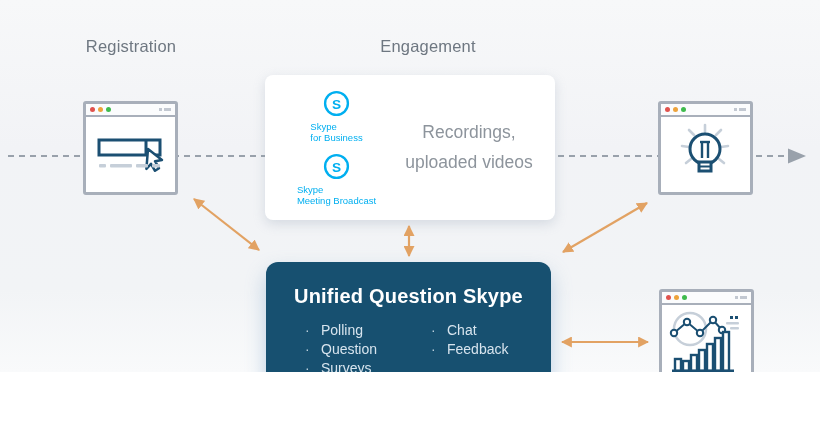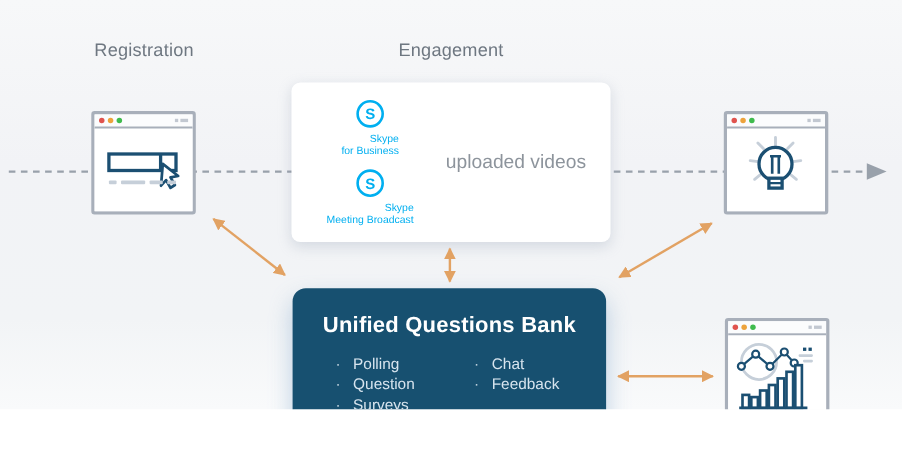--- a/index.html
+++ b/index.html
@@ -10,21 +10,21 @@
   body{font-family:"Liberation Sans",sans-serif;background:#fff;}
   .canvas{position:relative;width:820px;height:372px;overflow:hidden;
     background:linear-gradient(180deg,#f7f8f9 0%,#f2f3f6 40%,#f2f4f6 78%,#f9fafb 100%);}
   svg{display:block;}
   .overlay{position:absolute;left:0;top:0;width:820px;height:432px;pointer-events:none;}
   .z0{z-index:0}.z3{z-index:3}
 
   .stage-label{position:absolute;width:160px;text-align:center;font-size:16.5px;
     color:var(--label-gray);letter-spacing:.2px;z-index:2;}
   .lbl-registration{left:51px;top:37px;}
-  .lbl-engagement{left:330px;top:37px;}
+  .lbl-engagement{left:348px;top:37px;}
   .lbl-intelligence{left:623px;top:37px;}
   .lbl-reports{left:626px;top:255px;}
 
   
   .window{position:absolute;background:#fff;border:3px solid #a8afba;border-radius:3px;
     display:flex;flex-direction:column;z-index:2;}
   .win-reg{left:83px;top:101px;width:95px;height:94px;}
   .win-intel{left:658px;top:101px;width:95px;height:94px;}
   .win-reports{left:659px;top:289px;width:95px;height:95px;}
   .titlebar{height:13px;background:#fbfcfd;border-bottom:2px solid #a8afba;
@@ -50,21 +50,21 @@
   .skype-letter{fill:var(--skype-blue);font-family:"Liberation Sans",sans-serif;
     font-weight:bold;font-size:15px;}
 
   
   .engagement-card{position:absolute;left:265px;top:75px;width:290px;height:145px;
     background:#fff;border-radius:8px;box-shadow:0 4px 12px rgba(145,158,178,.30);z-index:2;}
   .skype-col{position:absolute;left:24px;top:13px;width:95px;display:flex;
     flex-direction:column;gap:8px;align-items:center;}
   .skype-block{display:flex;flex-direction:column;align-items:center;}
   .skype-caption{font-size:9.5px;line-height:11px;color:var(--skype-blue);
-    text-align:right;margin-top:2px;}
+    text-align:left;margin-top:2px;}
   .card-text{position:absolute;left:128px;right:10px;top:0;height:100%;
     display:flex;flex-direction:column;justify-content:center;gap:9px;
     text-align:center;font-size:17.5px;color:#8d949c;}
 
   
   .qb{position:absolute;left:266px;top:262px;width:285px;height:140px;
     background:var(--question-bank-bg);border-radius:12px;color:#fff;
     box-shadow:0 10px 20px rgba(120,160,200,.45);padding-top:23px;z-index:2;}
   .qb-title{text-align:center;font-size:20px;font-weight:bold;letter-spacing:.2px;}
   .qb-cols{display:flex;margin:13px 0 0 39px;}
@@ -125,20 +125,21 @@
           <circle class="stroke-skype" cx="17" cy="17" r="12.5" stroke-width="2.6"></circle>
           <text class="skype-letter" x="17" y="22.5" text-anchor="middle">S</text>
         </svg>
         <div class="skype-caption">
           <div>Skype</div>
           <div>Meeting Broadcast</div>
         </div>
       </div>
     </div>
     <div class="card-text">
+      <div>Recordings,</div>
       <div>uploaded videos</div>
     </div>
   </div>
 
   <div class="window win-intel">
     <div class="titlebar">
       <span class="dot dot-red"></span>
       <span class="dot dot-yellow"></span>
       <span class="dot dot-green"></span>
       <span class="win-controls">
@@ -202,21 +203,21 @@
           <rect x="45" y="39" width="6" height="27"></rect>
           <rect x="53" y="33" width="6" height="33"></rect>
           <rect x="61" y="27" width="6" height="39"></rect>
         </g>
         <line class="stroke-navy" x1="10" y1="66" x2="72" y2="66" stroke-width="3"></line>
       </svg>
     </div>
   </div>
 
   <div class="qb">
-    <div class="qb-title">Unified Questions Bank</div>
+    <div class="qb-title">Unified Question Skype</div>
     <div class="qb-cols">
       <div class="qb-col1">
         <div class="qb-item">
           <span class="qb-bullet">·</span>
           <span>Polling</span>
           </div>
         <div class="qb-item">
           <span class="qb-bullet">·</span>
           <span>Question</span>
           </div>

